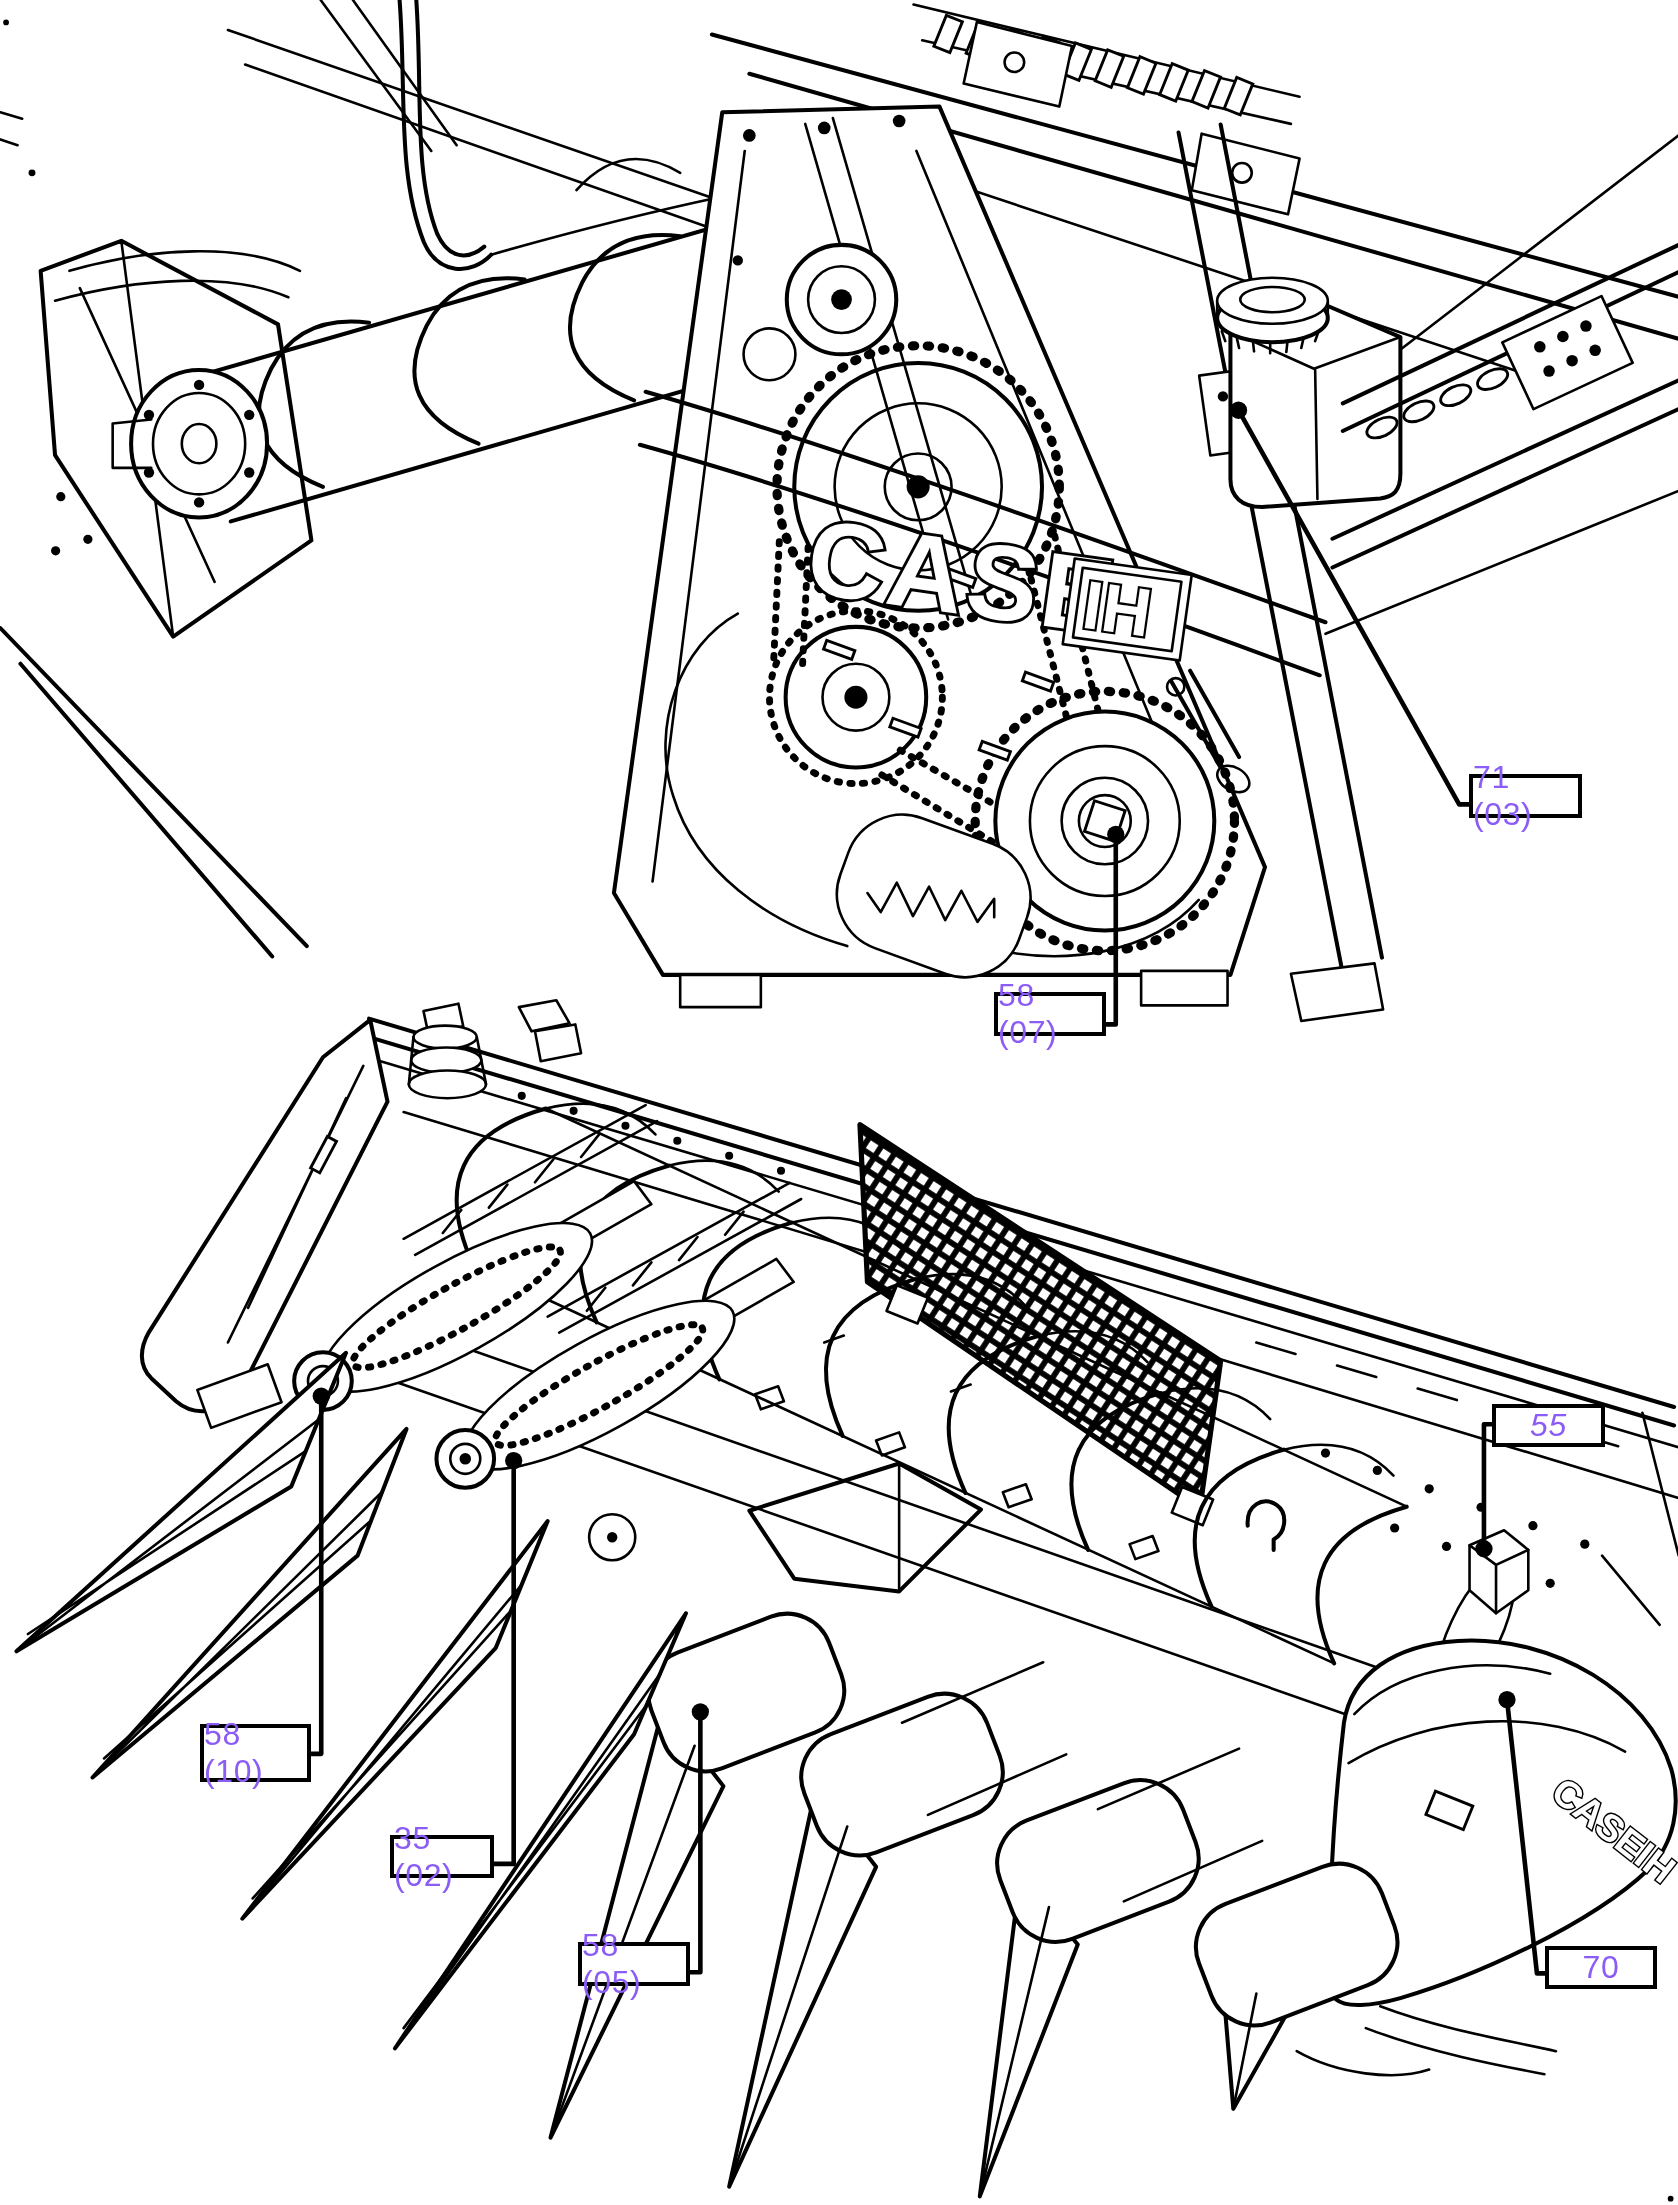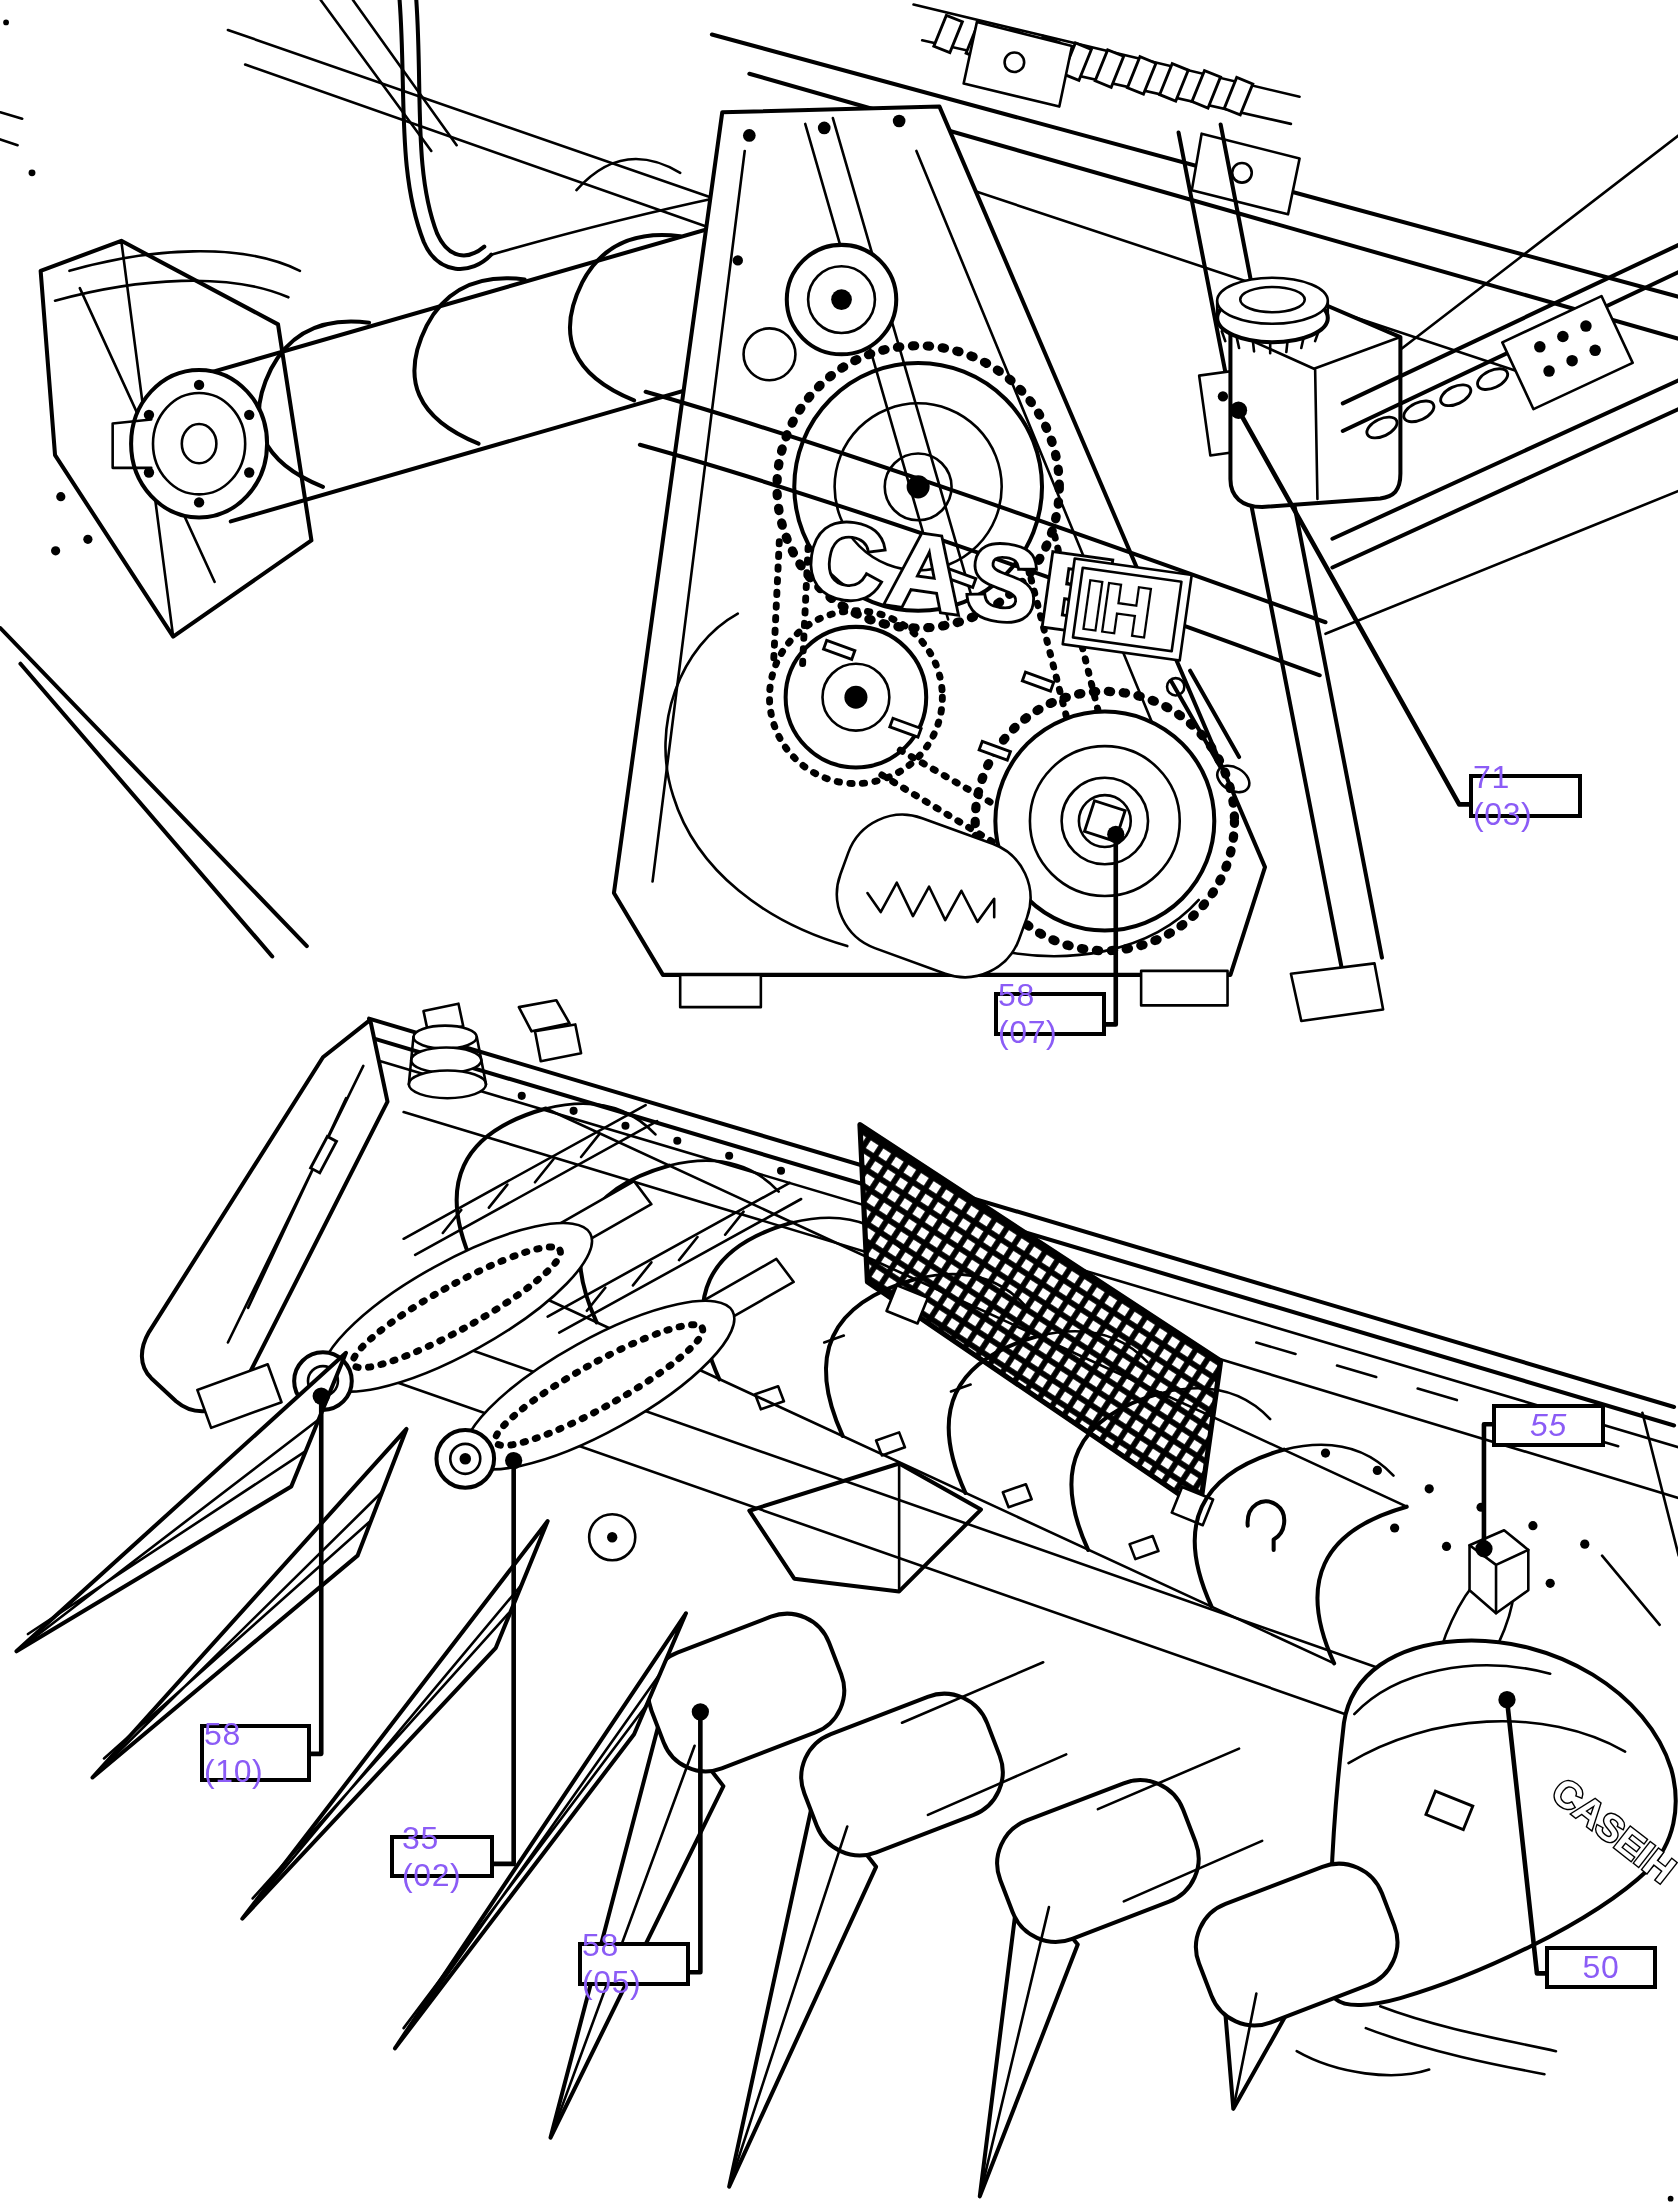--- a/index.html
+++ b/index.html
@@ -397,23 +397,23 @@
   </div>
   <div class="callout" style="left:994px;top:992px;width:112px;height:44px;">
     <span>58 (07)</span>
   </div>
   <div class="callout" style="left:1492px;top:1404px;width:113px;height:43px;font-style:italic;">
     <span>55</span>
   </div>
   <div class="callout" style="left:200px;top:1724px;width:111px;height:58px;">
     <span>58 (10)</span>
   </div>
-  <div class="callout" style="left:390px;top:1835px;width:104px;height:43px;padding-left:8px;">
+  <div class="callout" style="left:390px;top:1835px;width:104px;height:43px;">
     <span>35 (02)</span>
   </div>
   <div class="callout" style="left:578px;top:1942px;width:112px;height:44px;">
     <span>58 (05)</span>
   </div>
   <div class="callout" style="left:1545px;top:1946px;width:112px;height:43px;">
-    <span>50</span>
+    <span>70</span>
   </div>
 </div>
 
 
 </body></html>

